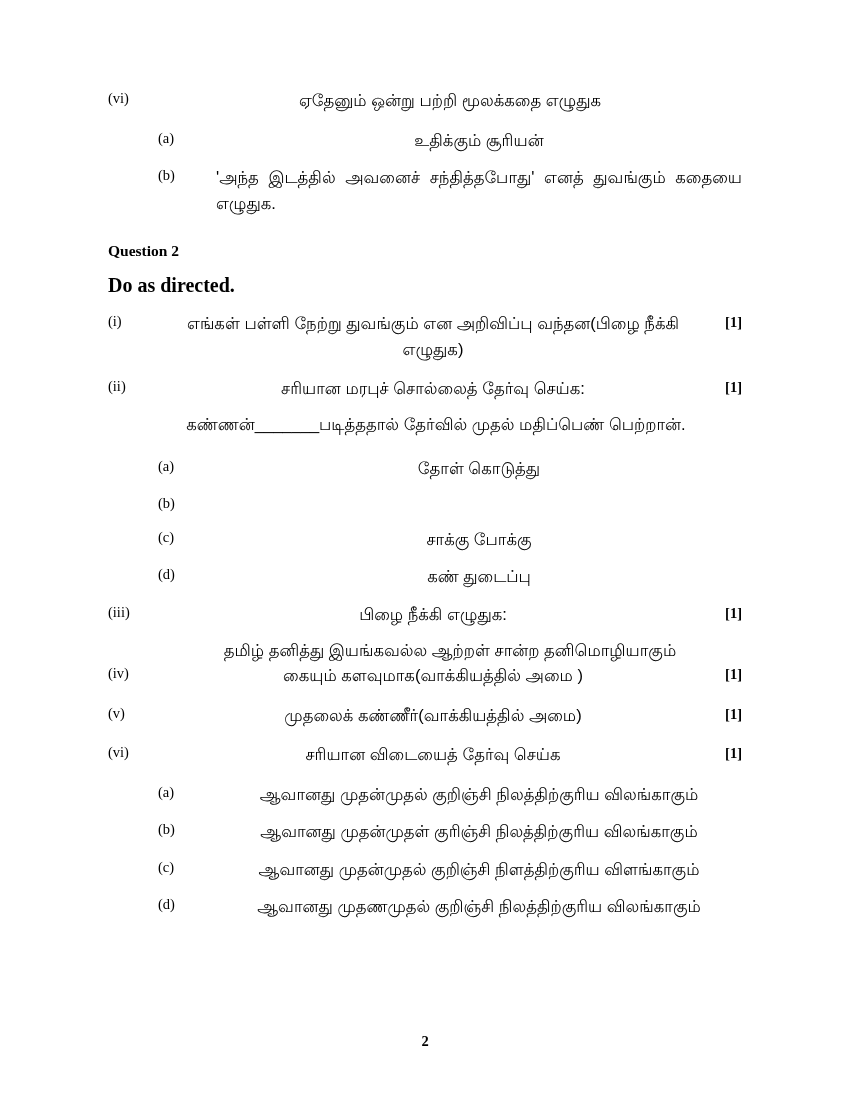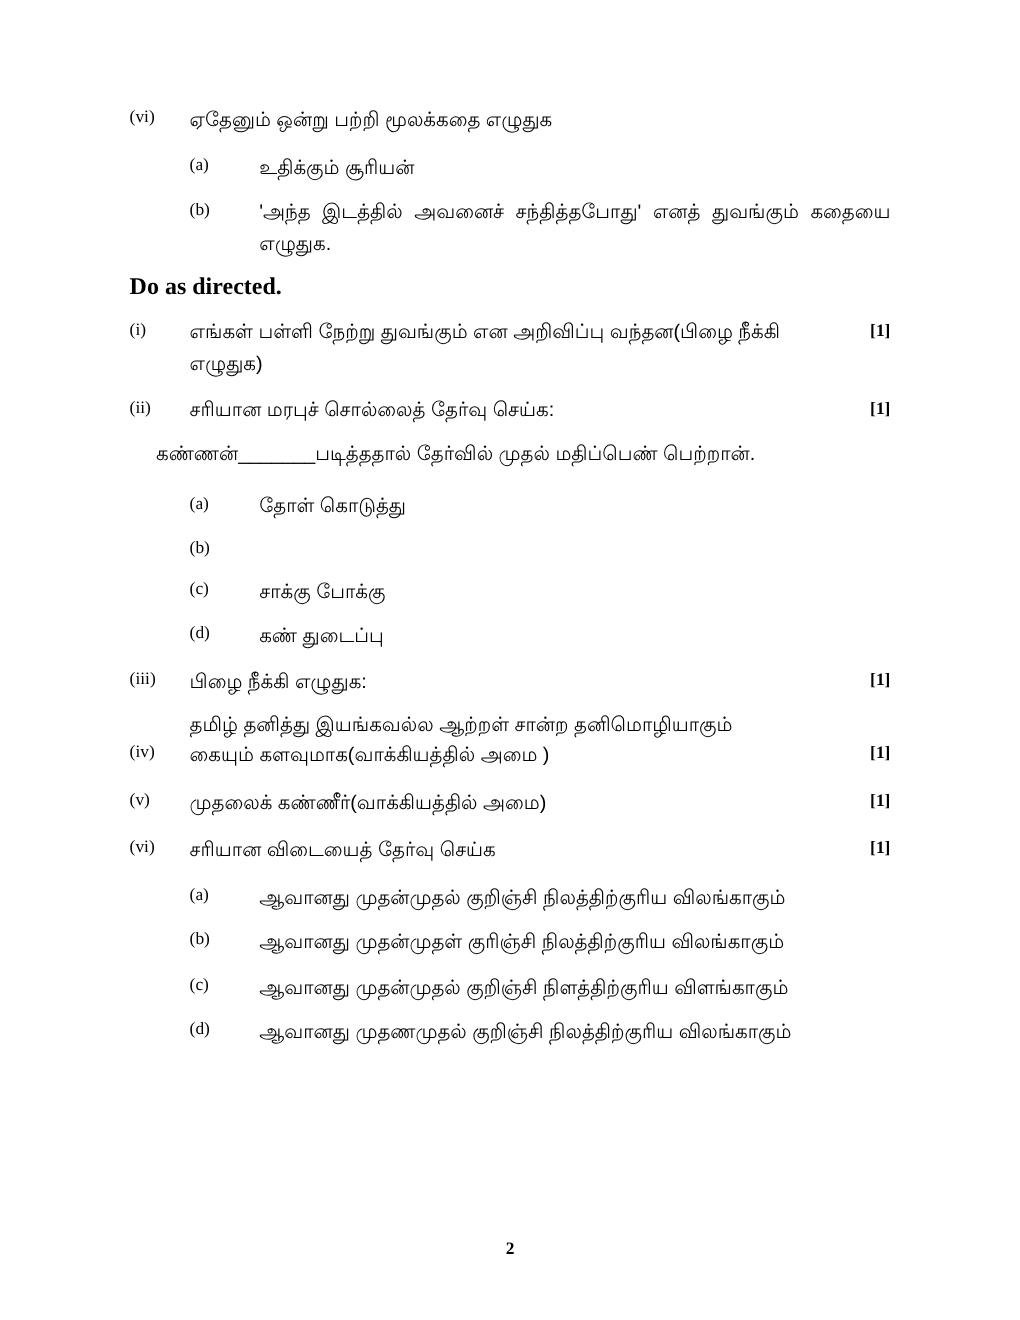--- a/index.html
+++ b/index.html
@@ -44,20 +44,21 @@
   .marker.sub {
     width: 58px;
     padding-left: 50px;
     box-sizing: content-box;
   }
   .body {
     flex: 1 1 auto;
     font-size: 16.5px;
     line-height: 1.55;
     font-family: "Liberation Sans", sans-serif;
+    text-align: center;
   }
   .marks {
     flex: 0 0 auto;
     width: 34px;
     text-align: right;
     font-size: 14.5px;
     font-weight: bold;
     font-family: "Liberation Serif", serif;
     line-height: 1.55;
   }
@@ -114,20 +115,21 @@
     <div class="row opt-row">
       <div class="marker sub">(a)</div>
       <div class="body">உதிக்கும் சூரியன்</div>
     </div>
 
     <div class="row opt-row">
       <div class="marker sub">(b)</div>
       <div class="body justify">'அந்த இடத்தில் அவனைச் சந்தித்தபோது' எனத் துவங்கும் கதையை எழுதுக.</div>
     </div>
 
+    <div class="heading">Question 2</div>
     <div class="subhead">Do as directed.</div>
 
     <div class="row">
       <div class="marker">(i)</div>
       <div class="body">எங்கள் பள்ளி நேற்று துவங்கும் என அறிவிப்பு வந்தன(பிழை நீக்கி எழுதுக)</div>
       <div class="marks">[1]</div>
     </div>
 
     <div class="row tight">
       <div class="marker">(ii)</div>

